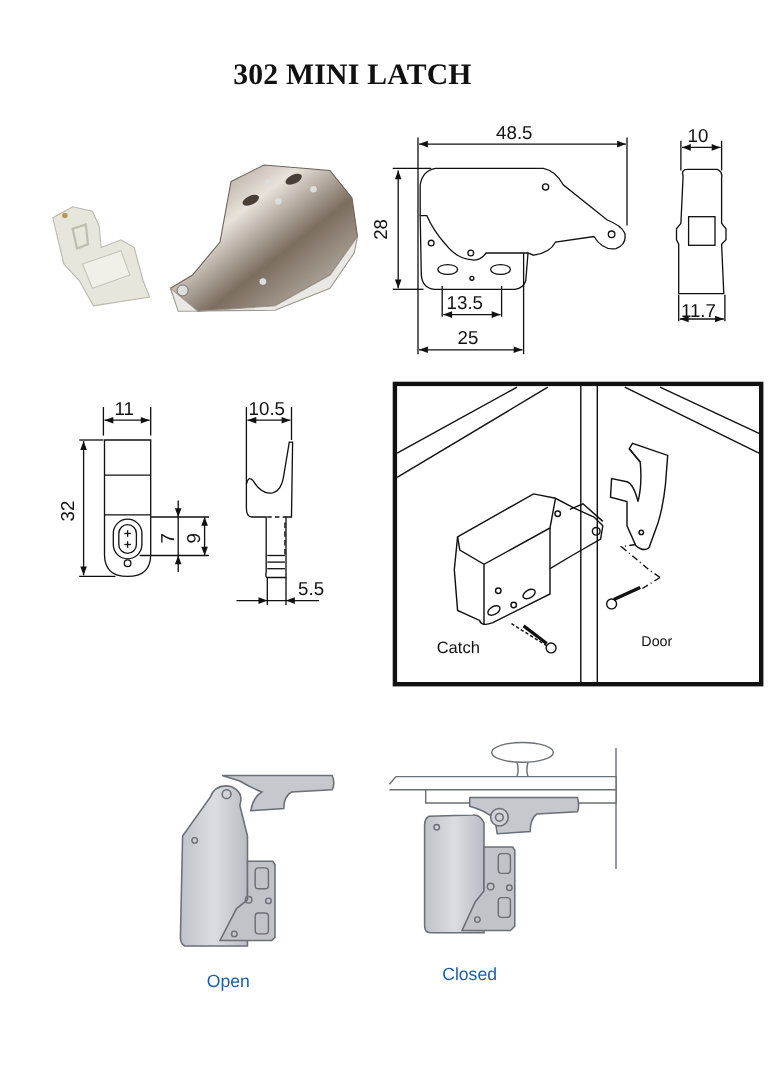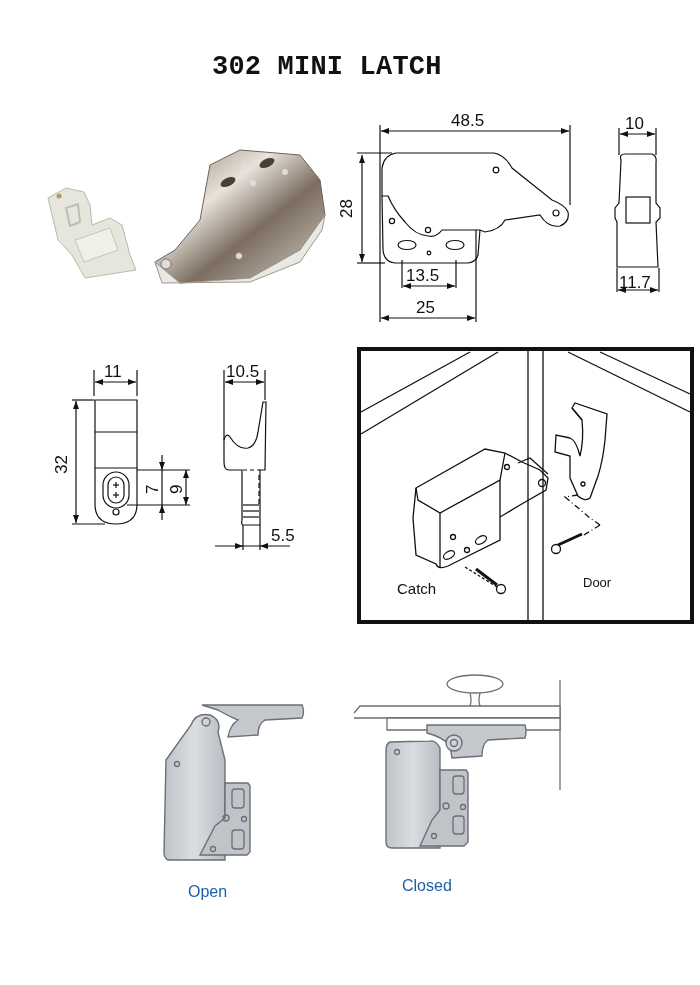--- a/index.html
+++ b/index.html
@@ -1,18 +1,18 @@
 <!DOCTYPE html>
 <html><head>
 <meta charset="utf-8">
 <style>
   html,body{margin:0;padding:0;background:#fff;}
   body{width:700px;height:985px;position:relative;overflow:hidden;font-family:"Liberation Sans",sans-serif;color:#111;}
   .abs{position:absolute;}
-  .title{left:212px;top:52px;font-size:27px;font-weight:bold;letter-spacing:0.2px;font-family:Liberation Mono, monospace;}
+  .title{left:212px;top:52px;font-size:27px;font-weight:bold;letter-spacing:0.2px;font-family:Liberation Serif, serif;}
   svg{position:absolute;overflow:visible;}
   .dim{font-family:"Liberation Sans",sans-serif;font-size:17px;fill:#111;}
   .lbl{font-family:"Liberation Sans",sans-serif;font-size:15px;fill:#111;}
   .blue{font-family:"Liberation Sans",sans-serif;font-size:16px;fill:#1c5fa8;}
 </style>
 </head>
 <body>
 
 <div class="abs title">302 MINI LATCH</div>
 

